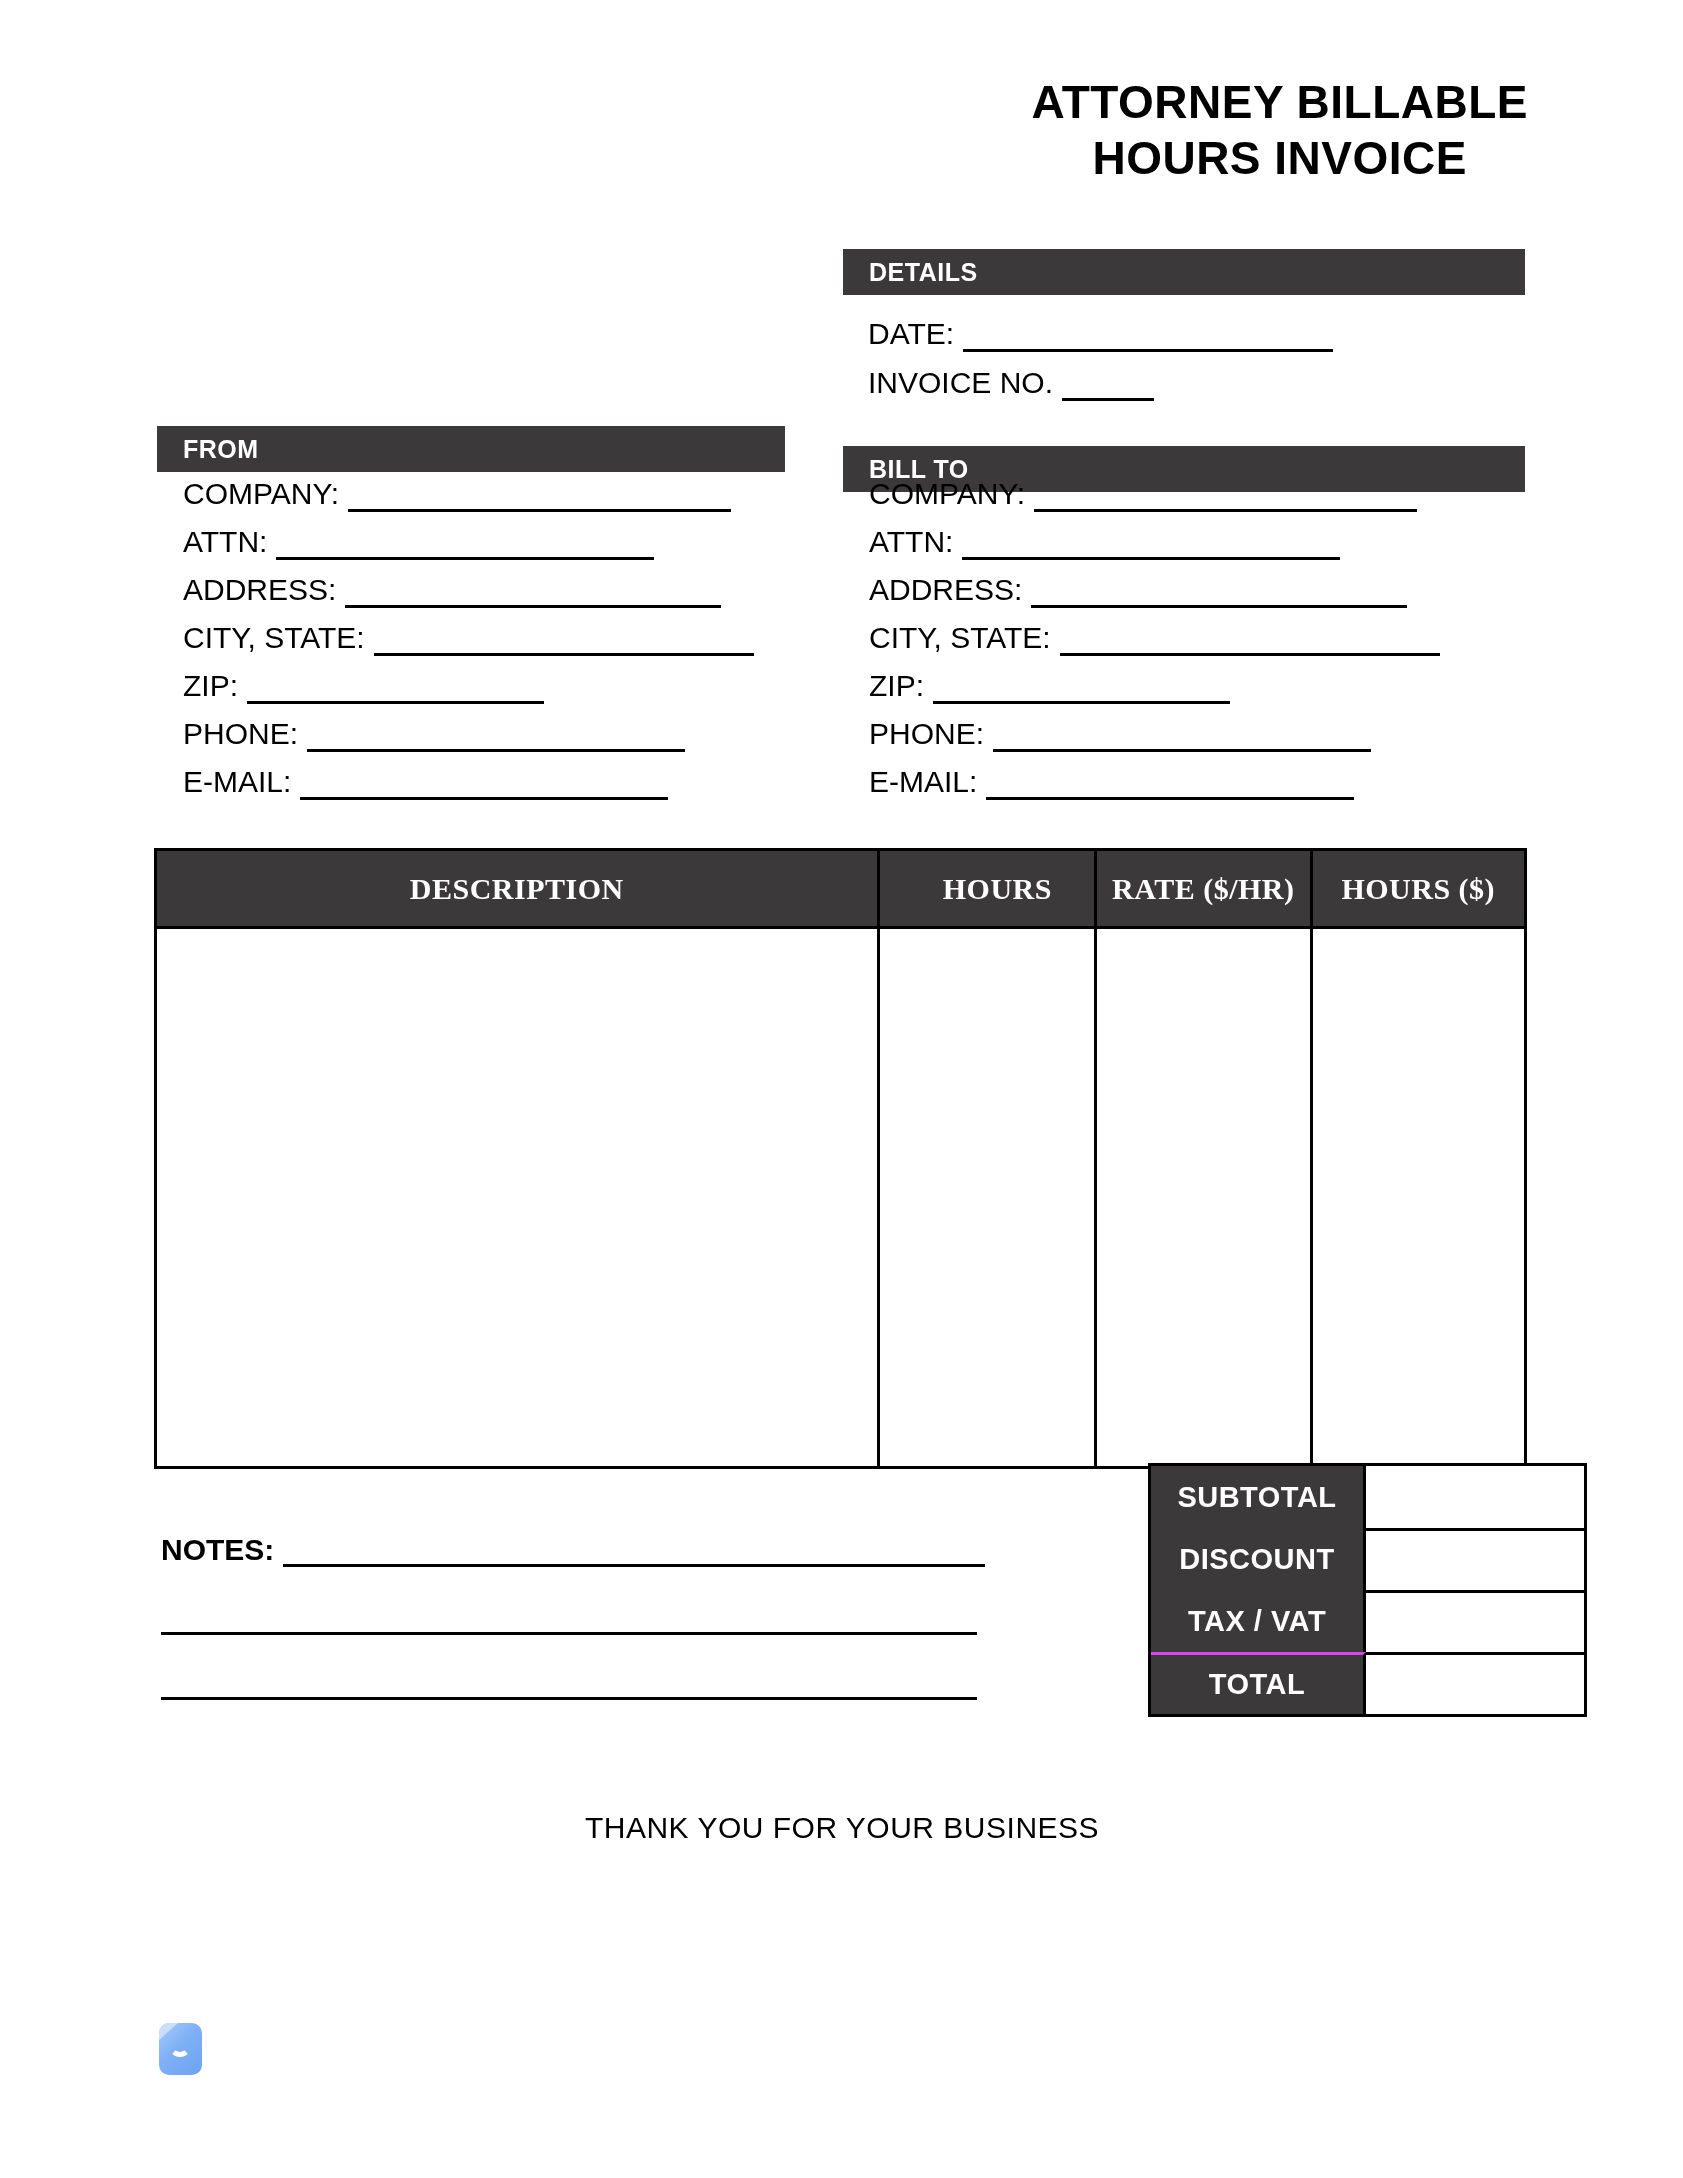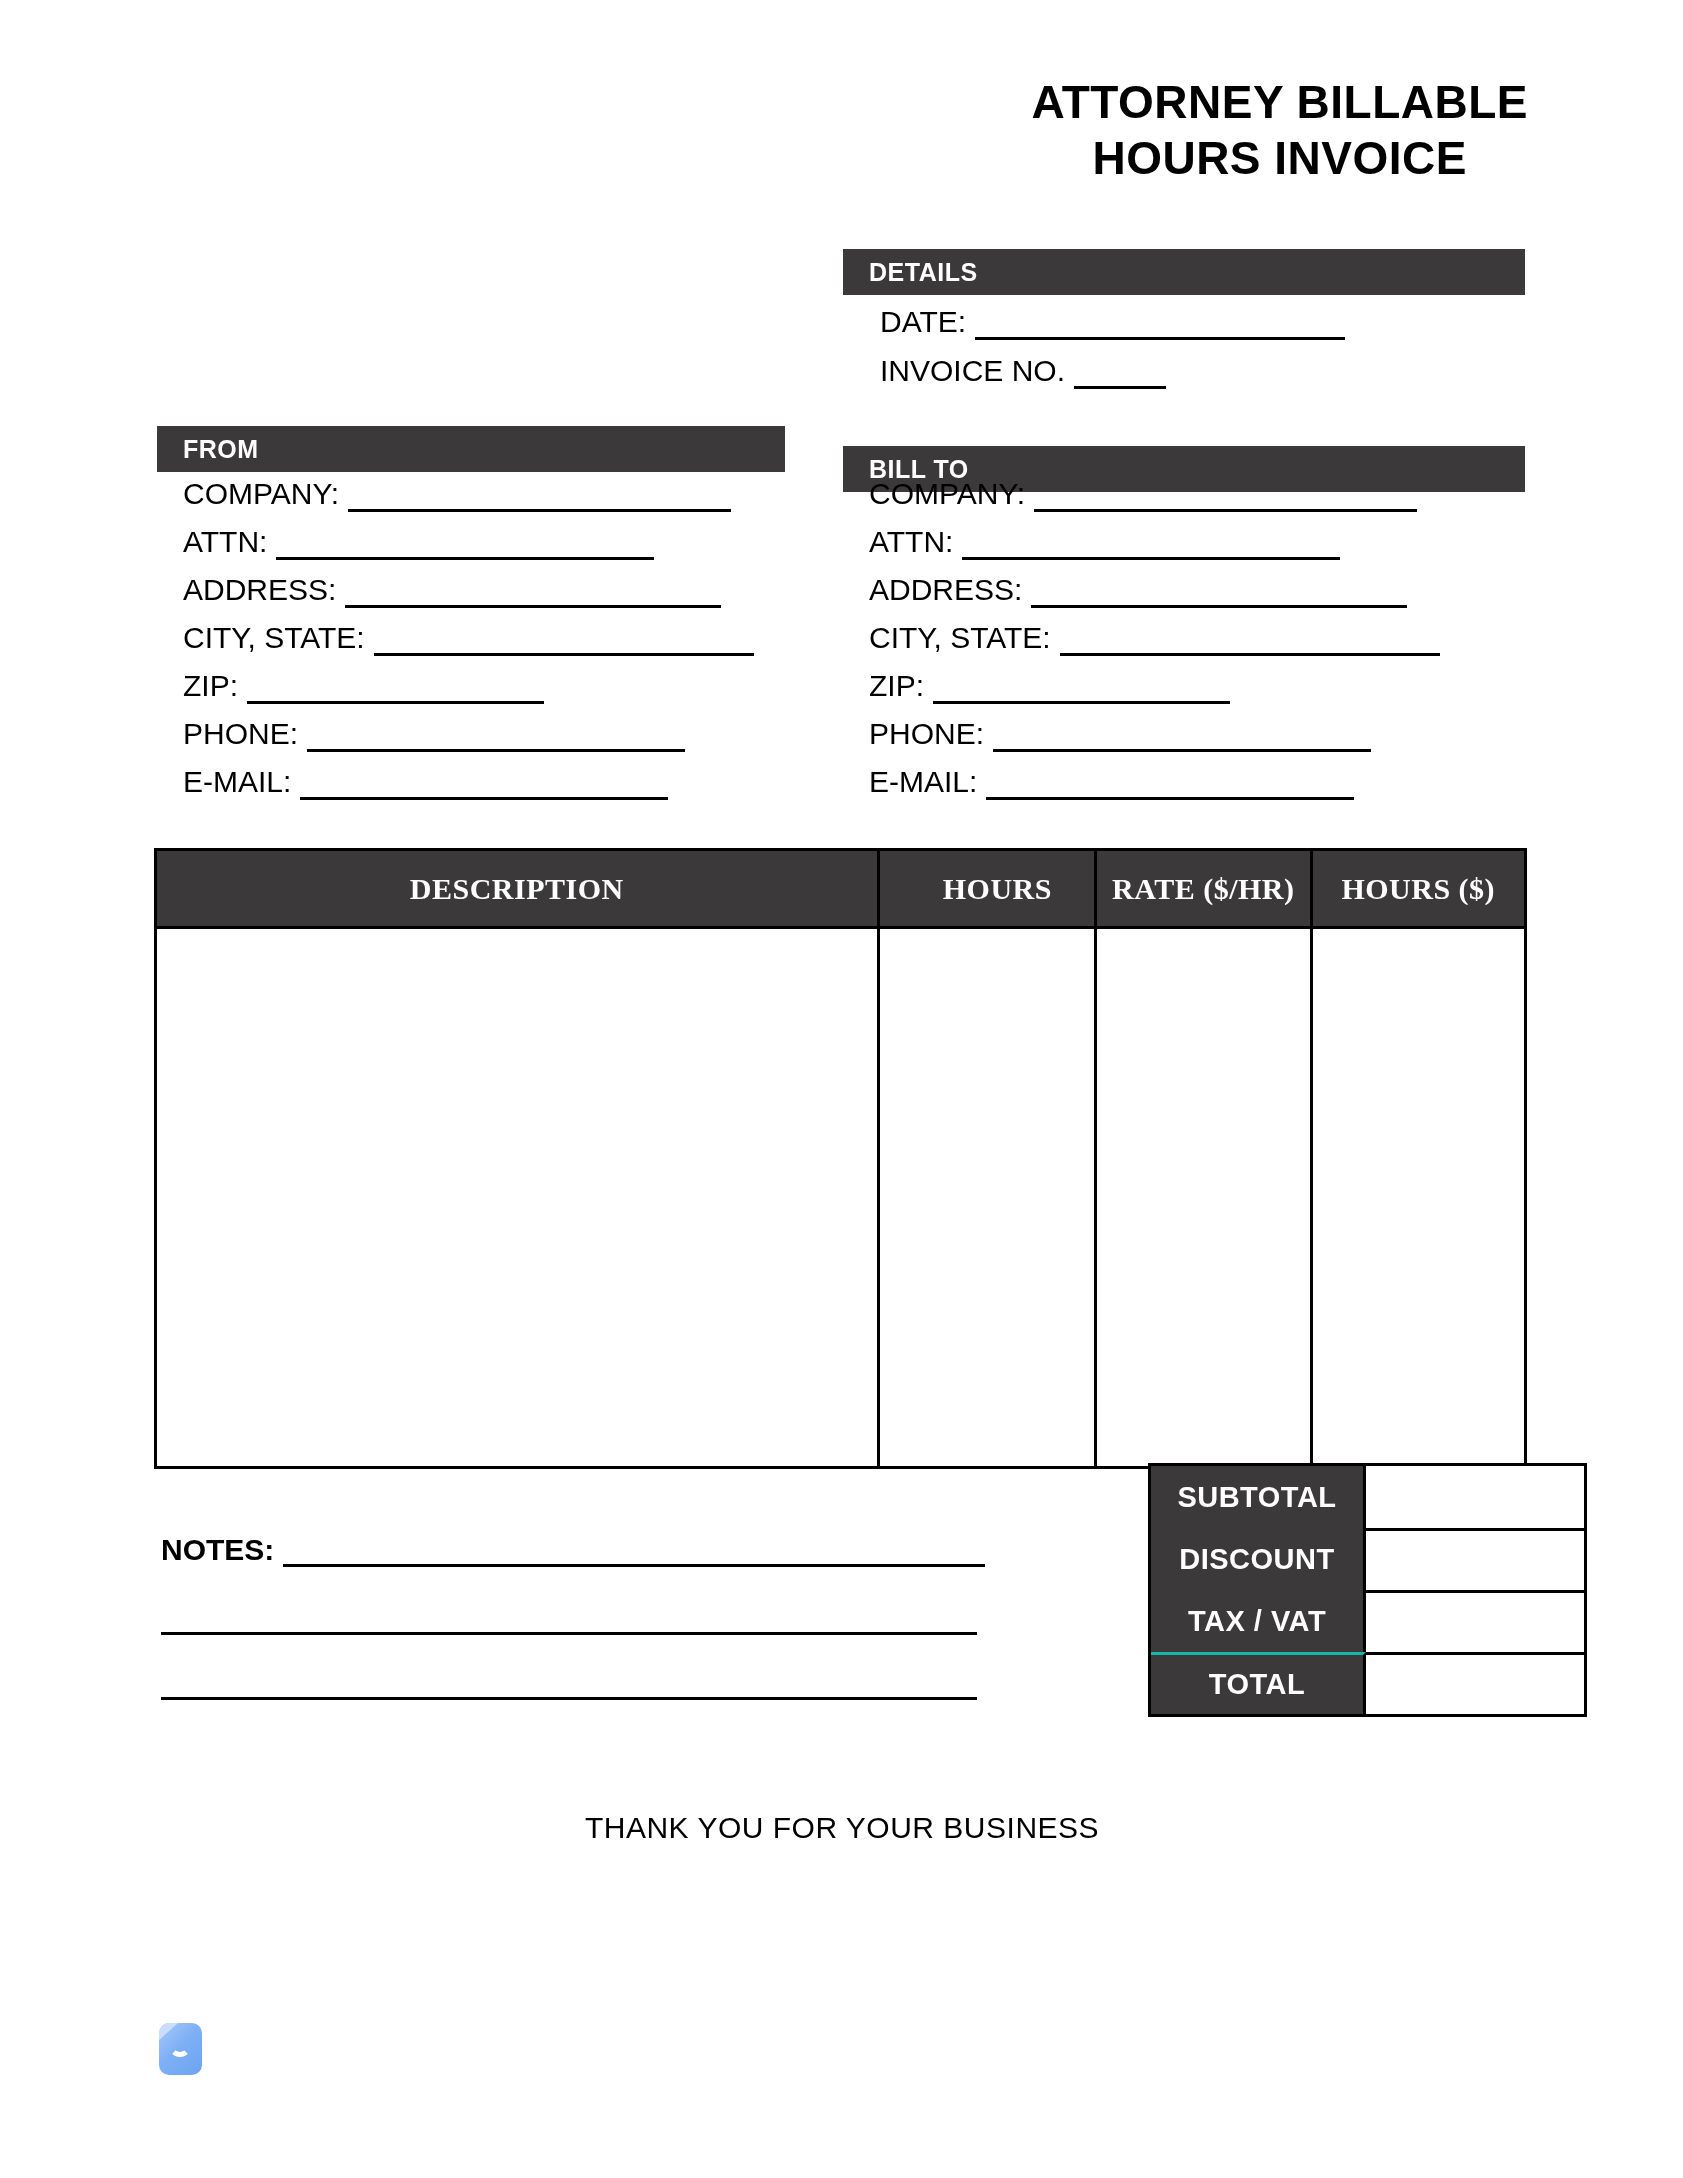--- a/index.html
+++ b/index.html
@@ -22,21 +22,21 @@
   .bar{
     position:absolute;height:46px;background:#3b3939;
     color:#fff;font-weight:bold;font-size:25px;line-height:46px;
     padding-left:26px;box-sizing:border-box;letter-spacing:0.5px;
   }
   .bar-details{left:843px;top:249px;width:682px;}
   .bar-from{left:157px;top:426px;width:628px;}
   .bar-billto{left:843px;top:446px;width:682px;}
   
   .rows{position:absolute;}
-  .details-rows{left:868px;top:297px;margin-left:12px;}
+  .details-rows{left:868px;top:309px;}
   .from-rows{left:183px;top:470px;}
   .billto-rows{left:869px;top:470px;}
   .frow{height:48px;font-size:30px;line-height:48px;white-space:nowrap;}
   .details-rows .frow{height:49px;line-height:49px;}
   .fline{
     display:inline-block;border-bottom:3px solid #000;
     vertical-align:-8px;margin-left:9px;height:0;
   }
   .lw-date{width:370px;} .lw-invno{width:92px;}
   .lw-company{width:383px;} .lw-attn{width:378px;} .lw-address{width:376px;}
@@ -57,21 +57,21 @@
   .totals{
     position:absolute;left:1148px;top:1463px;width:439px;
     border:3px solid #000;box-sizing:border-box;
     display:grid;grid-template-columns:215px 1fr;grid-auto-rows:62px;
   }
   .tot-label{
     background:#3b3939;color:#fff;font-weight:bold;font-size:29px;
     display:flex;align-items:center;justify-content:center;
     border-right:3px solid #000;box-sizing:border-box;letter-spacing:0.5px;
   }
-  .tot-label.sep{border-top:3px solid #14b8a6;}
+  .tot-label.sep{border-top:3px solid #d946ef;}
   .tot-value{background:#fff;box-sizing:border-box;}
   .tot-value.sep{border-top:3px solid #000;}
   
   .notes-row1{
     position:absolute;left:161px;top:1530px;
     font-size:30px;line-height:40px;font-weight:bold;white-space:nowrap;
   }
   .notes-row1 .fline{vertical-align:-7px;}
   .lw-notes{width:702px;}
   .note-line{

